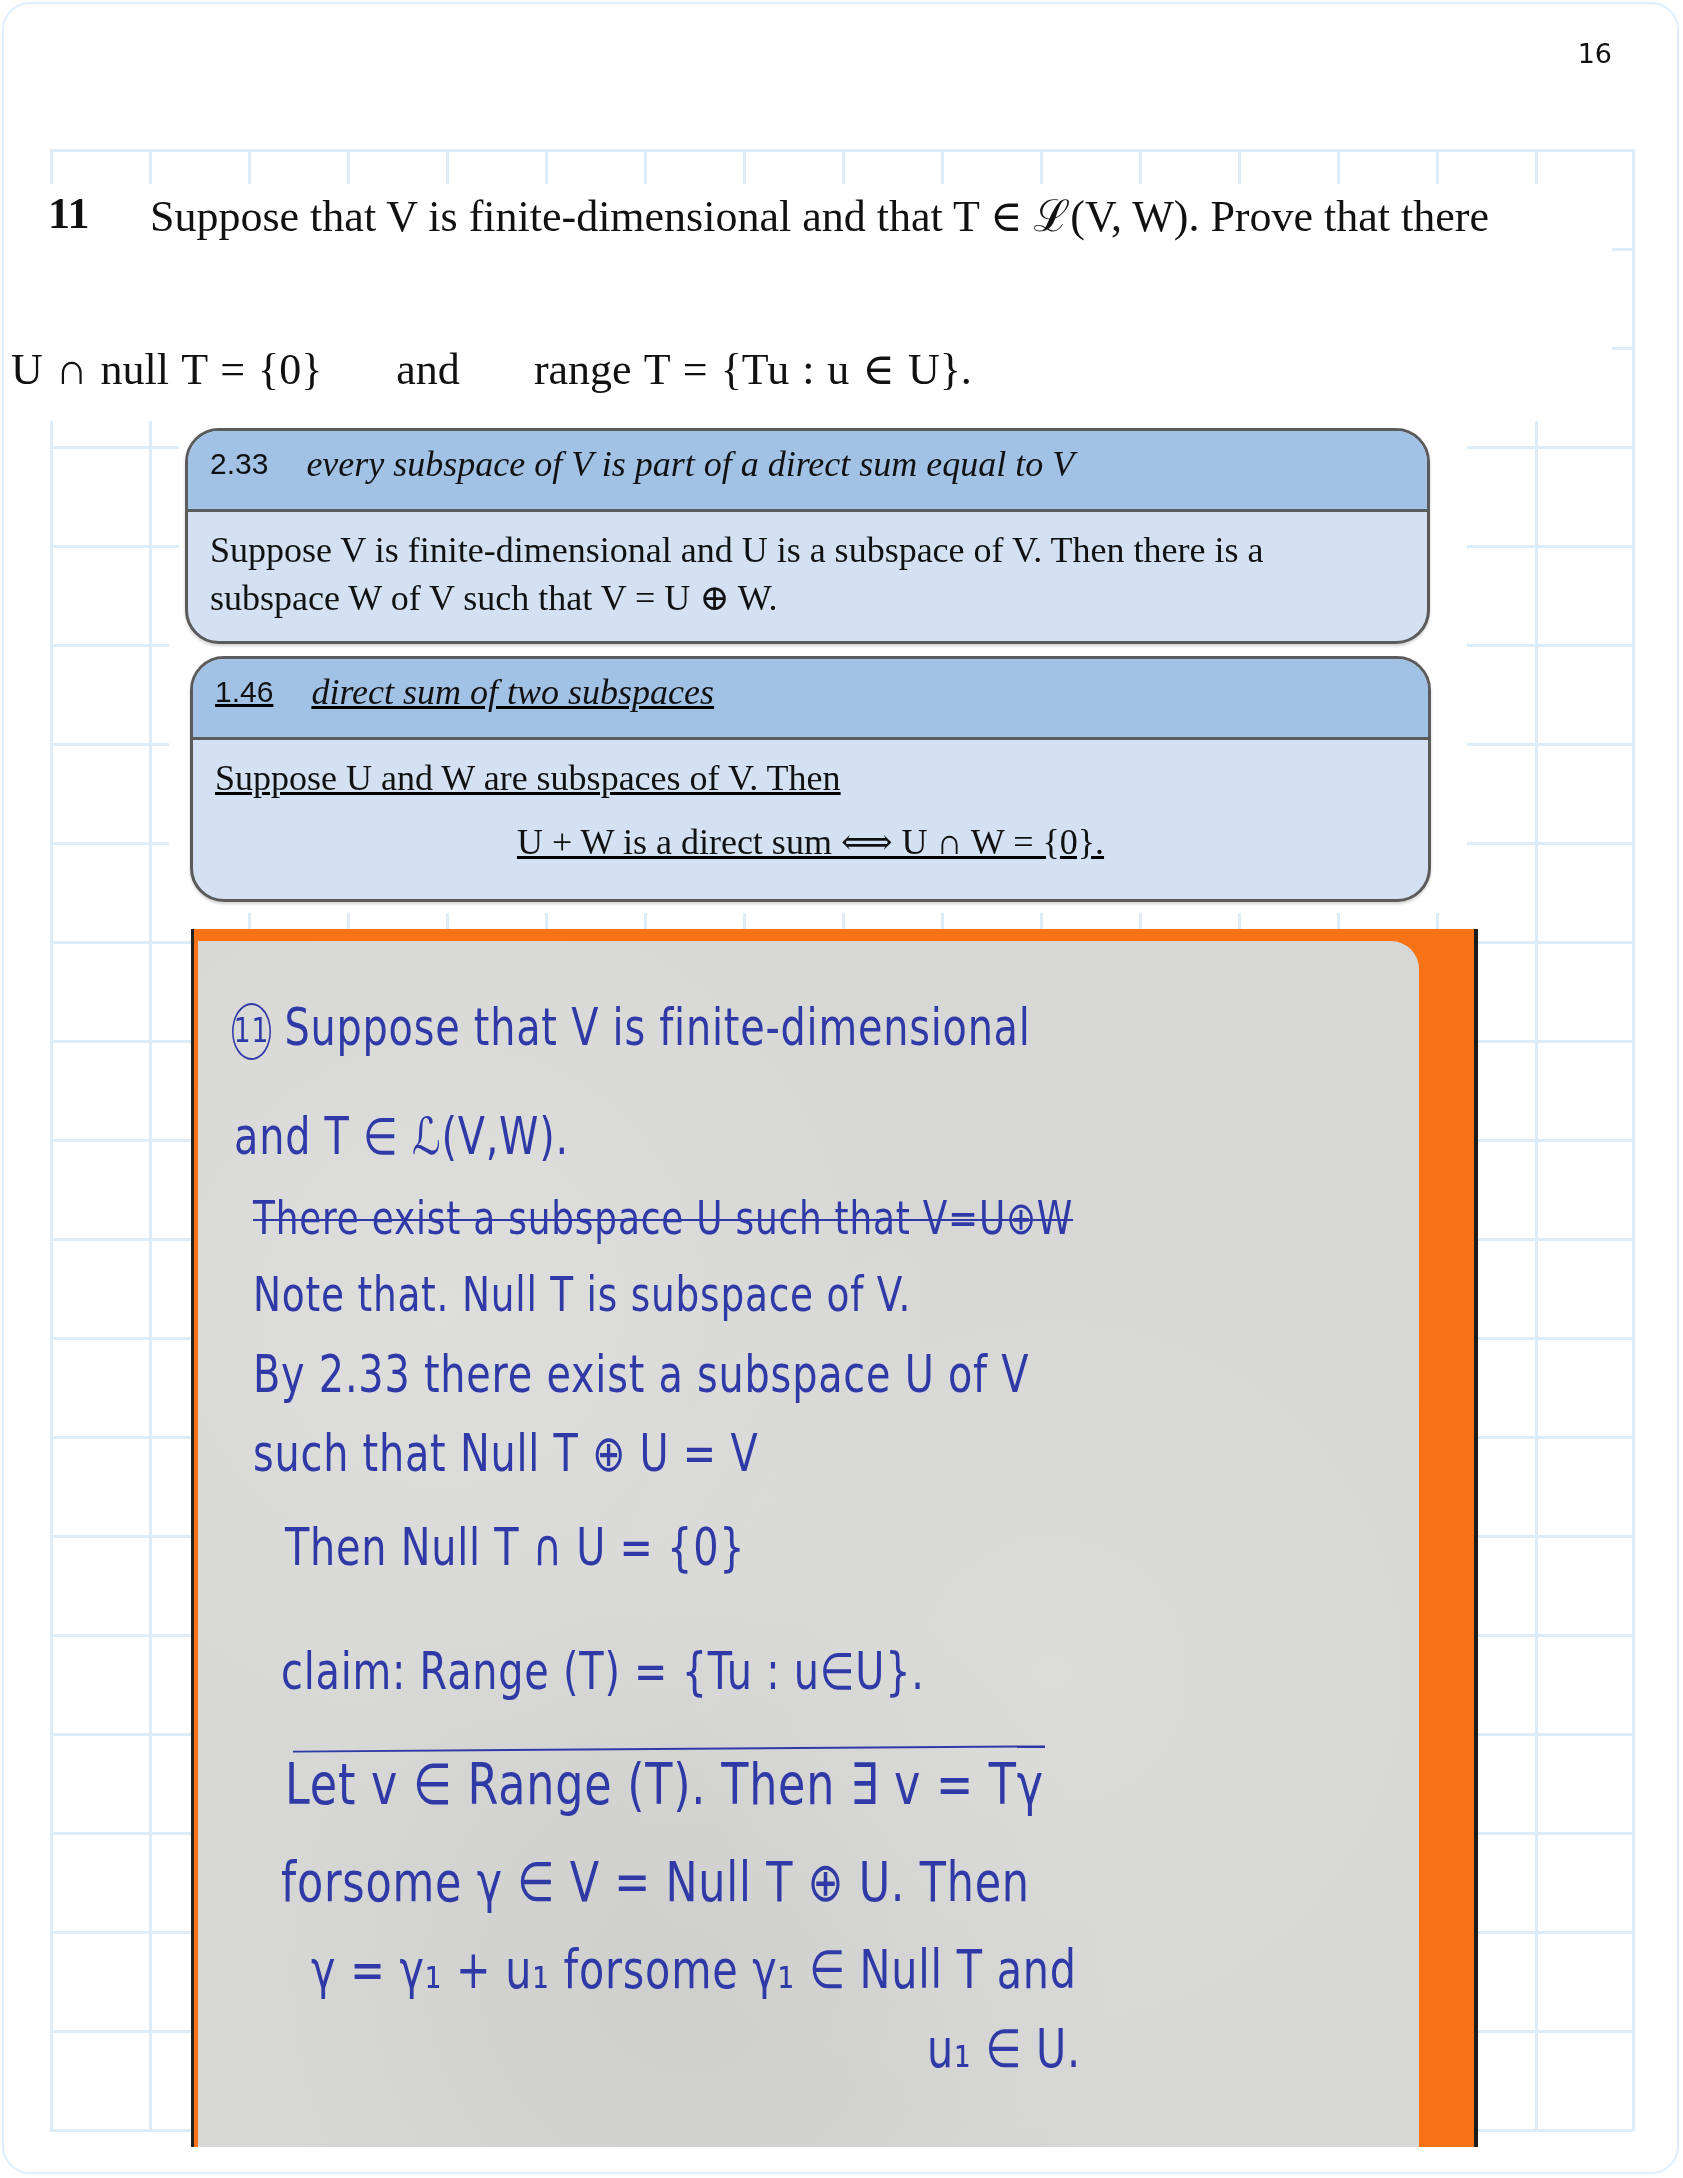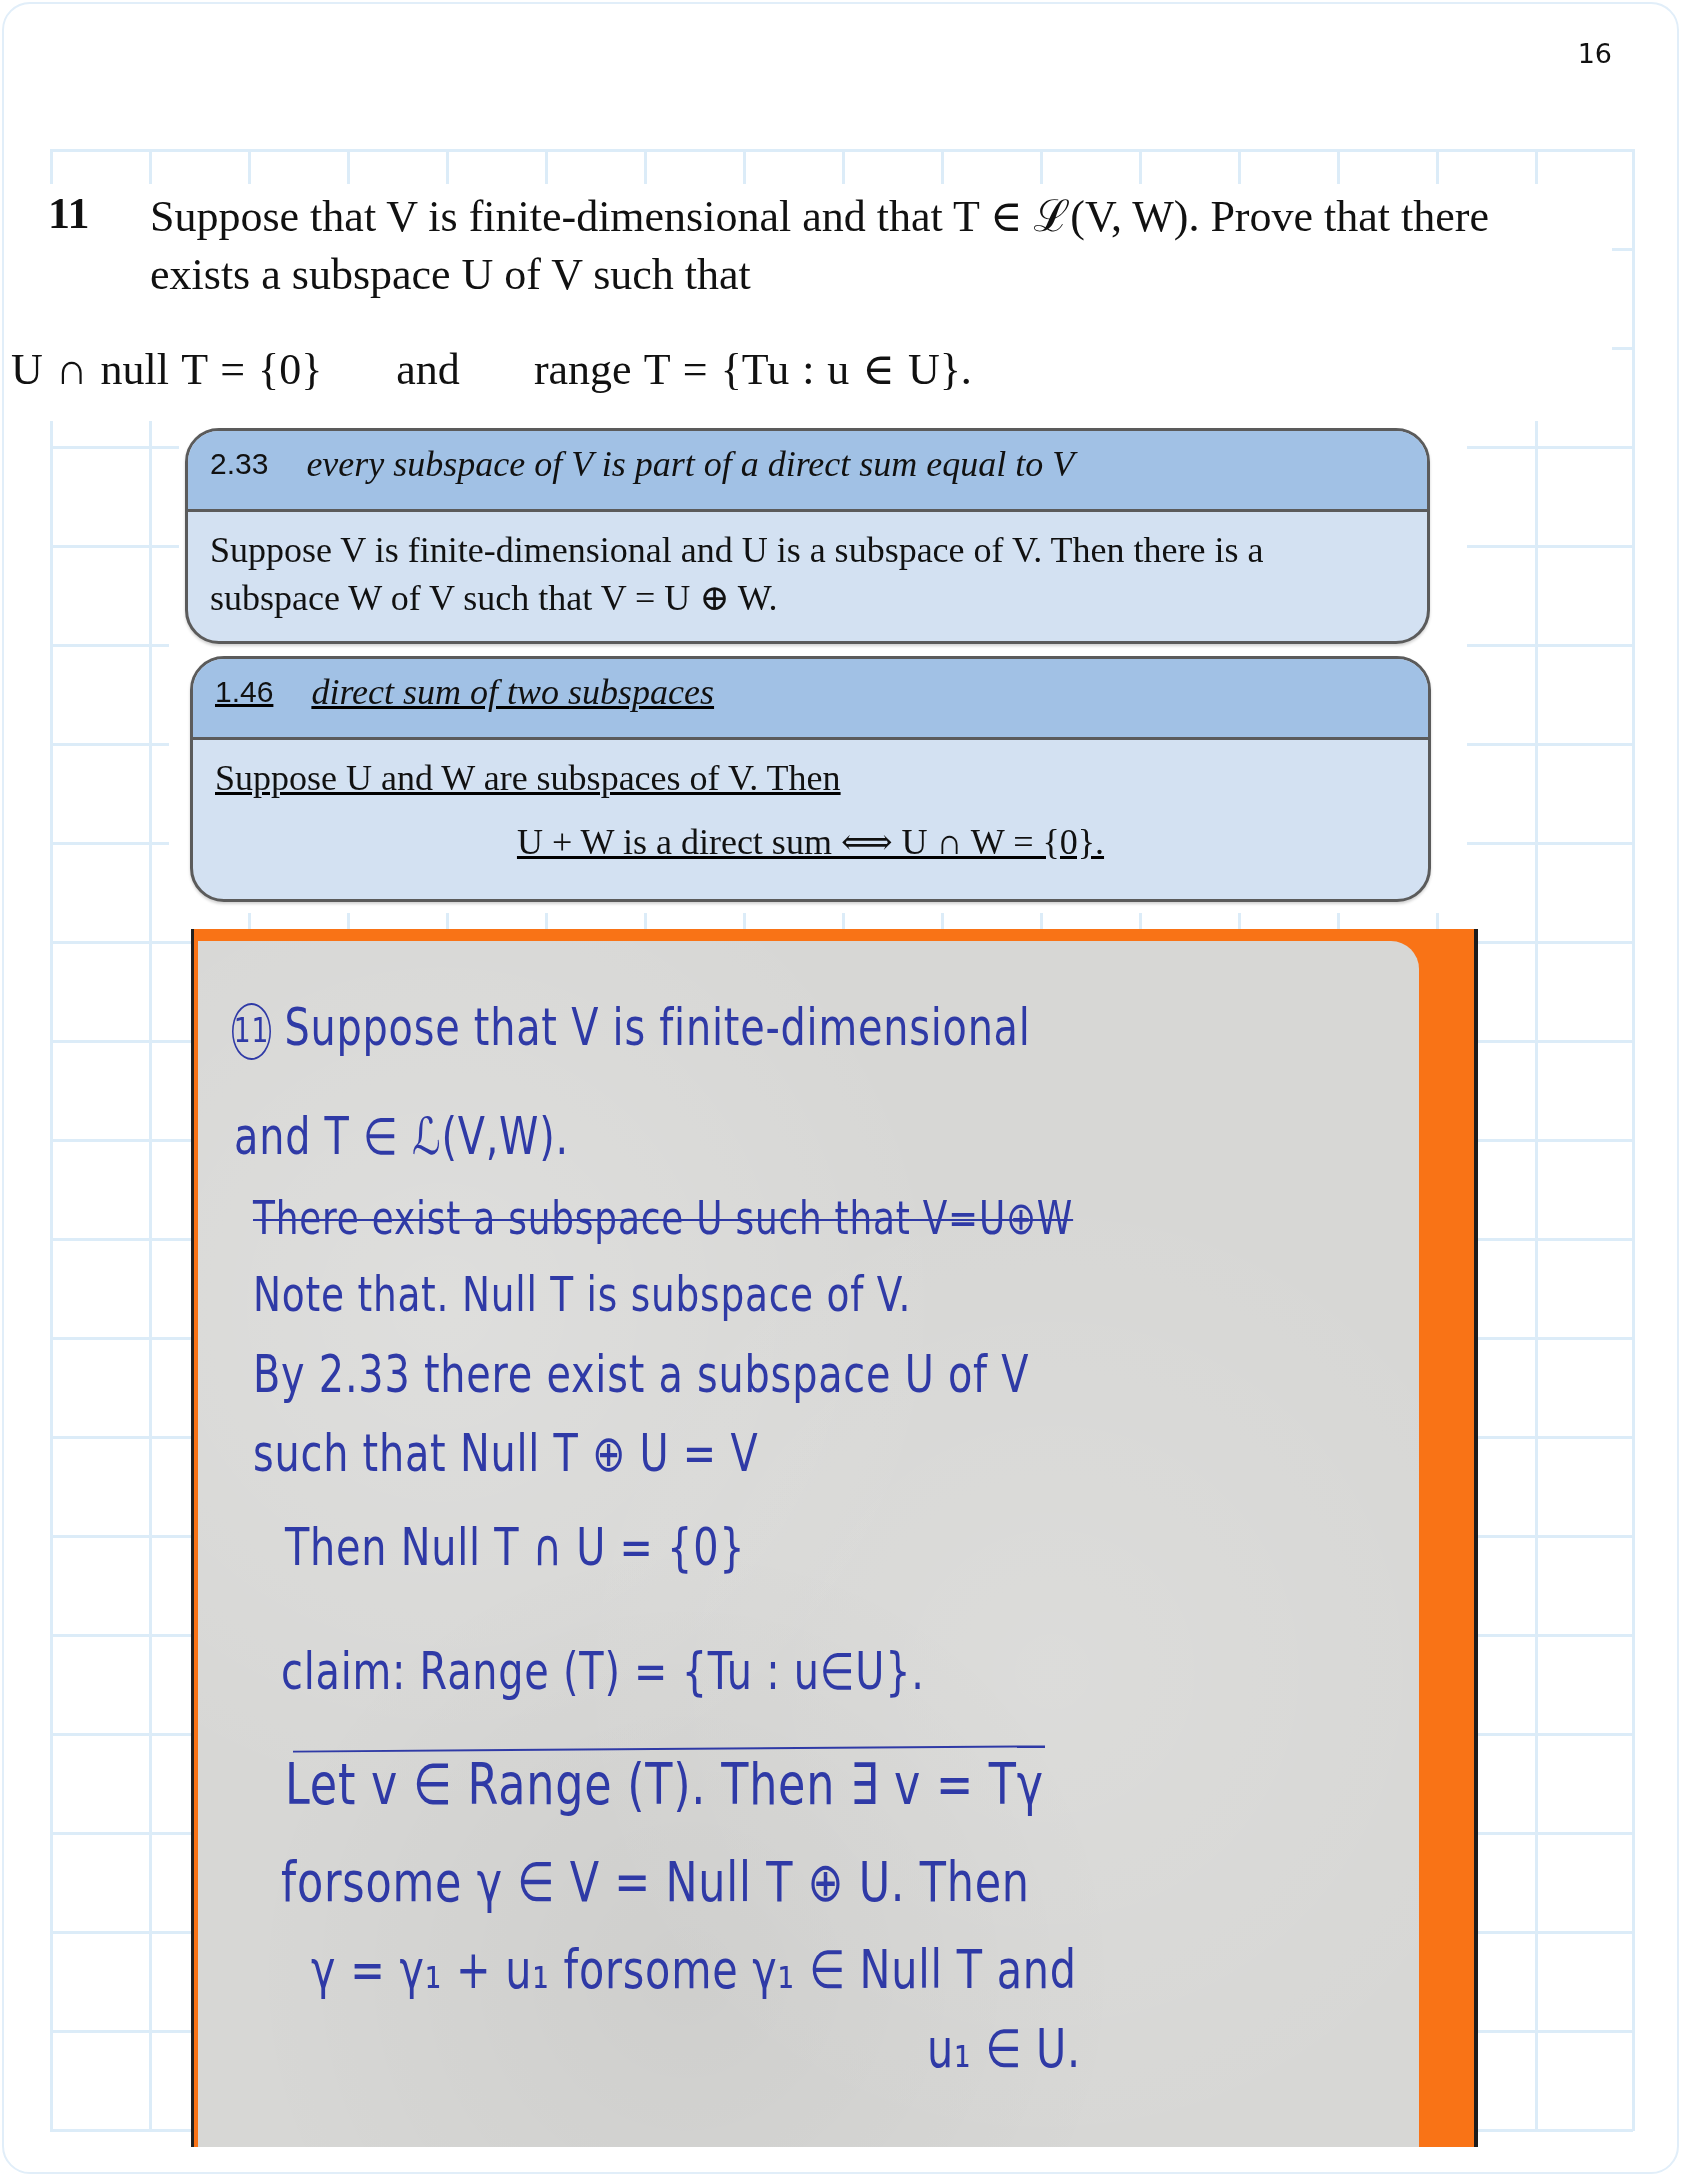--- a/index.html
+++ b/index.html
@@ -166,21 +166,20 @@
   <div class="grid-v" style="left:1238px;top:913px;height:16px;"></div>
   <div class="grid-v" style="left:1337px;top:913px;height:16px;"></div>
   <div class="grid-v" style="left:1436px;top:913px;height:16px;"></div>
 </div>
 
 <div class="page-number">16</div>
 
 <div class="problem-number">11</div>
 <div class="problem-text">
   <div>Suppose that V is finite-dimensional and that T ∈ ℒ(V, W). Prove that there</div>
-  <div>exists a subspace U of V such that</div>
 </div>
 
 <div class="display-eq">
   <span>U ∩ null T = {0}</span>
   <span class="gap"></span>
   <span>and</span>
   <span class="gap"></span>
   <span>range T = {Tu : u ∈ U}.</span>
 </div>
 

